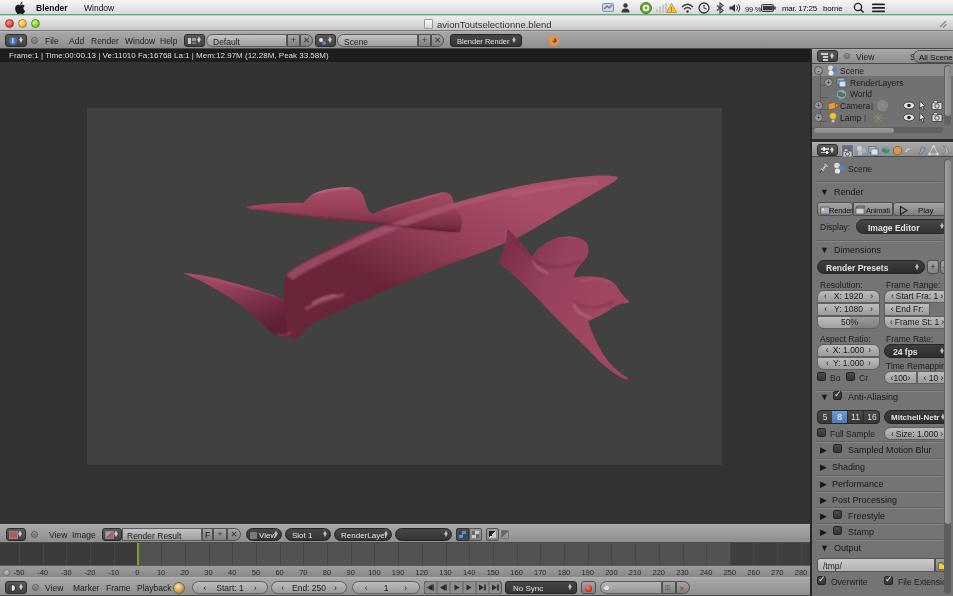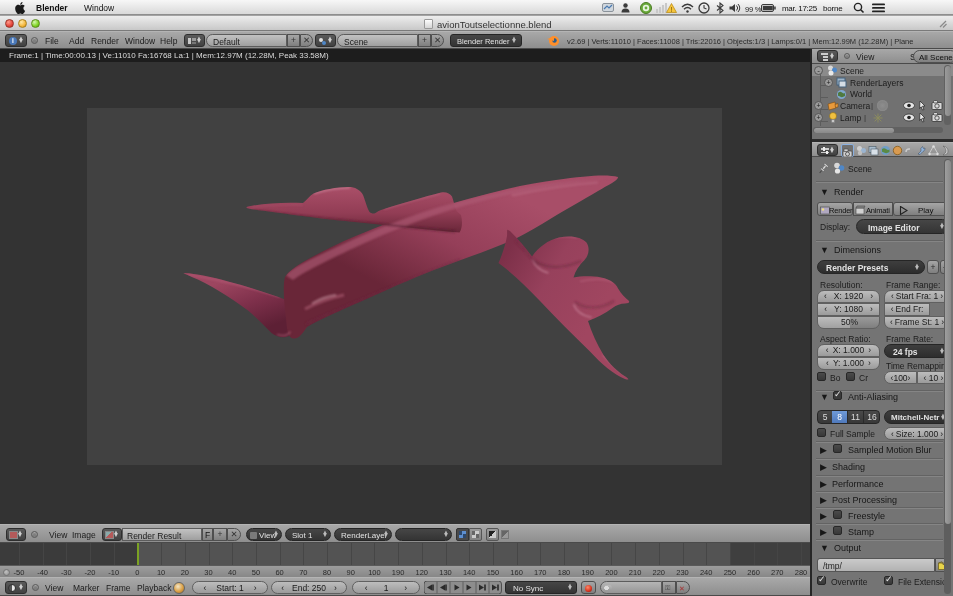--- a/index.html
+++ b/index.html
@@ -1,18 +1,18 @@
 <!DOCTYPE html>
 <html><head>
 <meta charset="utf-8">
 <style>
 * { margin:0; padding:0; box-sizing:border-box; }
 html,body { width:953px; height:596px; overflow:hidden; }
 body { font-family:"Liberation Sans", sans-serif; }
-#root { position:relative; width:953px; height:596px; background:#a3a3a3; overflow:hidden; }
+#root { position:relative; width:953px; height:596px; background:#86efac; overflow:hidden; }
 .abs { position:absolute; }
 .hdr { background:linear-gradient(#a8a8a8,#8e8e8e); border-top:1px solid #b4b4b4; border-bottom:1px solid #4a4a4a; }
 .hdrtxt { font-size:8.5px; color:#1c1c1c; }
 .etype { background:linear-gradient(#5a5a5a,#414141); border:1px solid #2e2e2e; border-radius:3px; }
 .circ { width:7px; height:7px; border-radius:50%; background:#7f7f7f; border:1px solid #5e5e5e; box-shadow:inset 0 1px 1px rgba(255,255,255,.35); }
 .ddark { background:linear-gradient(#464646,#343434); border:1px solid #252525; border-radius:7px; color:#e2e2e2; font-size:8.5px;padding-left:24px; }
 .fld { background:linear-gradient(#c2c2c2,#9f9f9f); border:1px solid #5c5c5c; border-radius:7px; color:#1a1a1a; font-size:8.5px; }
 .btn { background:linear-gradient(#a5a5a5,#7f7f7f); border:1px solid #4f4f4f; border-radius:3px; color:#111; font-size:8.5px; }
 .updn { font-size:6px; color:#cfcfcf; line-height:3.2px; }
 .sep { position:absolute; left:4px; right:10px; height:2px; border-top:1px solid #636363; border-bottom:1px solid #858585; }
@@ -144,21 +144,20 @@
   <div class="abs btn" style="left:431px;top:2px;width:13px;height:13px;border-radius:0 7px 7px 0;text-align:center;line-height:11px;color:#333;">✕</div>
   <div class="abs ddark" style="left:450px;top:2px;width:72px;height:13px;border-radius:3px;">
     <div class="abs" style="left:6px;top:2px;font-size:7.5px;">Blender Render</div>
     <div class="abs updn" style="right:4px;top:2px;color:#bbb;">▲<br>▼</div>
   </div>
   <svg class="abs" style="left:546px;top:2px;" width="14" height="14" viewBox="0 0 14 14">
     <circle cx="8" cy="7" r="5" fill="#ff8f2a"></circle>
     <circle cx="8.5" cy="6.5" r="2.2" fill="#2a5f8f"></circle>
     <path d="M1 5 L8 3 L8 7 Z" fill="#ff8f2a"></path>
   </svg>
-  <div class="abs" style="left:567px;top:5px;font-size:7.5px;color:#2b2b2b;">v2.69 | Verts:11010 | Faces:11008 | Tris:22016 | Objects:1/3 | Lamps:0/1 | Mem:12.99M (12.28M) | Plane</div>
 </div>
 
 <div class="abs" style="left:0;top:49px;width:810px;height:13px;background:#1d1d1d;">
   <div class="abs" style="left:9px;top:2px;font-size:8px;color:#ddd;">Frame:1 | Time:00:00.13 | Ve:11010 Fa:16768 La:1 | Mem:12.97M (12.28M, Peak 33.58M)</div>
 </div>
 
 <div class="abs" id="viewport" style="left:0;top:62px;width:810px;height:462px;background:#333;">
   <div class="abs" style="left:87px;top:46px;width:635px;height:357px;background:#414141;"></div>
 </div>
 

